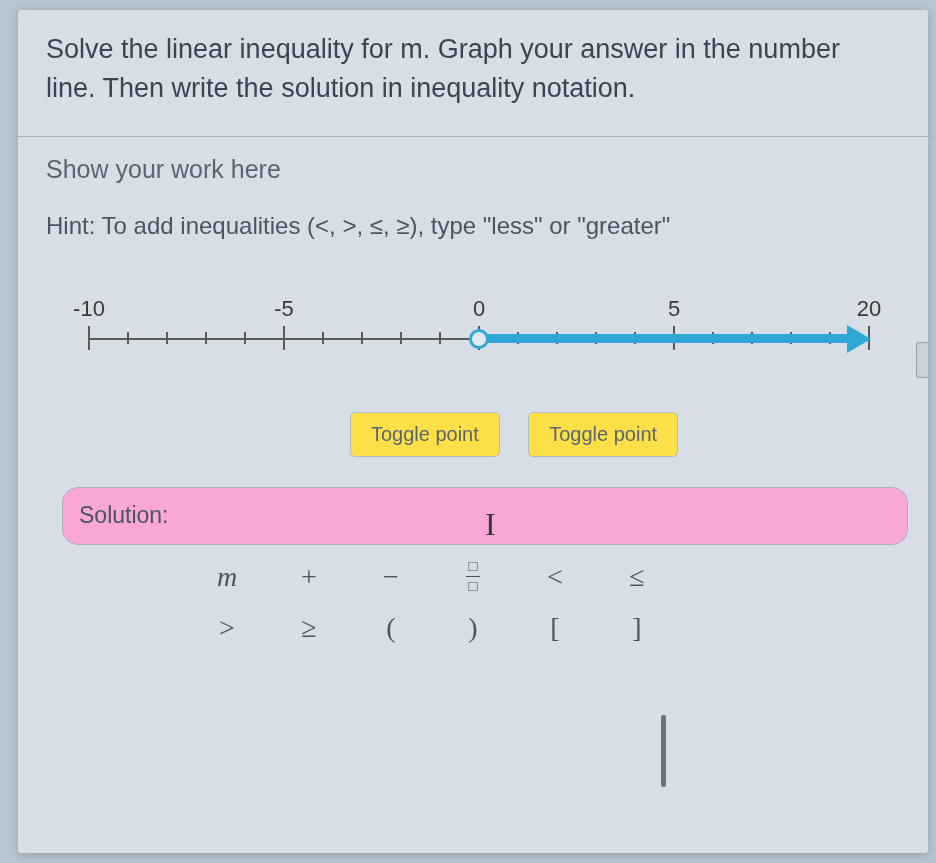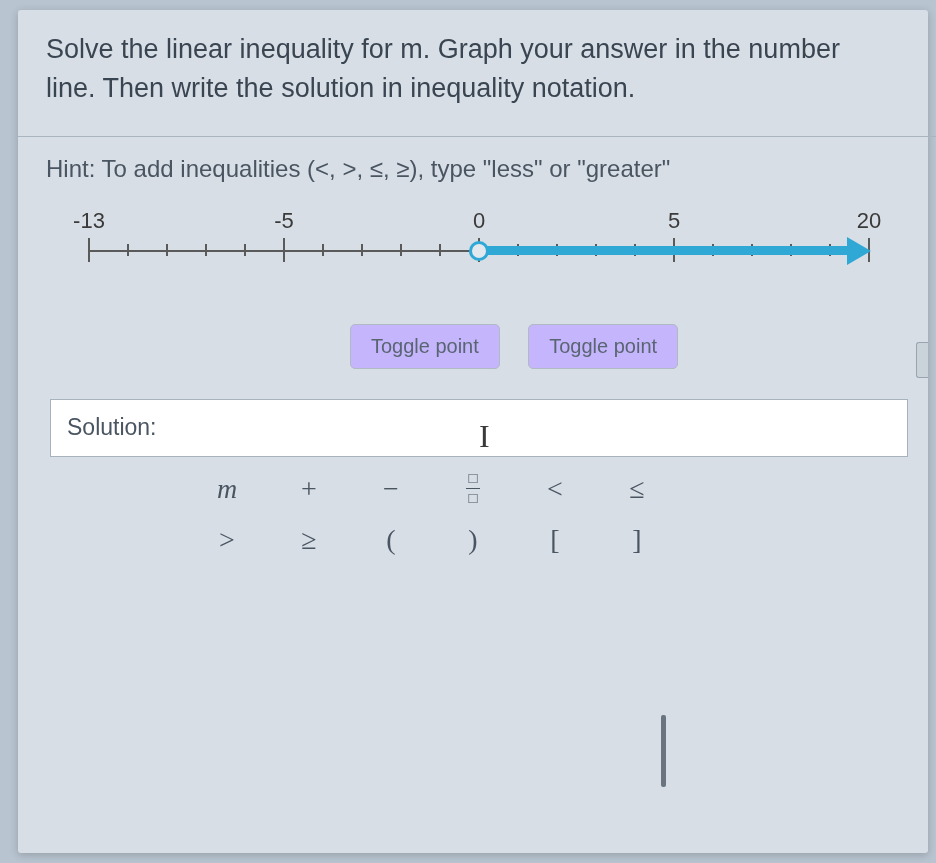--- a/index.html
+++ b/index.html
@@ -41,21 +41,21 @@
     margin: 0 -28px 18px -28px;
   }
   .show-work {
     font-size: 25px;
     color: #5a6572;
     margin-bottom: 28px;
   }
   .hint {
     font-size: 24px;
     color: #4a5562;
-    margin-bottom: 25px;
+    margin-bottom: 56px;
   }
   .numberline-wrap {
     margin: 0 auto 46px;
     position: relative;
     width: 780px;
     height: 70px;
   }
   .nl-label {
     position: absolute;
     top: 0;
@@ -101,36 +101,36 @@
     background: #e2e8ee;
     border: 3px solid #2fa8d6;
     transform: translateX(-50%);
   }
   .toggle-row {
     text-align: center;
     margin: 0 0 30px 70px;
   }
   .toggle-btn {
     display: inline-block;
-    background: #c4b5fd;
+    background: #fde047;
     border: 1.5px solid #b0bac4;
     border-radius: 5px;
     padding: 10px 20px;
     font-size: 20px;
     color: #5a6572;
     margin: 0 12px;
     cursor: pointer;
   }
   .solution-box {
     border: 1.5px solid #a8b2be;
-    border-radius: 0;
+    border-radius: 16px;
     padding: 14px 16px;
-    margin: 0 4px 4px 4px;
+    margin: 0 4px 4px 16px;
     min-height: 58px;
-    background: #ffffff;
+    background: #f9a8d4;
     position: relative;
   }
   .solution-label {
     font-size: 23px;
     color: #4a5562;
     display: inline-block;
   }
   .caret-mark {
     position: absolute;
     left: 50%;
@@ -191,26 +191,27 @@
 </style>
 </head>
 <body>
 
 <div class="page">
   <div class="instruction">Solve the linear inequality for m. Graph your answer in the number line. Then write the solution in inequality notation.</div>
 
 
   <hr class="divider">
 
+  <div class="show-work">Show your work here</div>
   <div class="side-icon"></div>
 
   <div class="hint">Hint: To add inequalities (&lt;, &gt;, ≤, ≥), type "less" or "greater"</div>
 
   <div class="numberline-wrap">
-    <span class="nl-label" style="left:0px">-13</span>
+    <span class="nl-label" style="left:0px">-10</span>
     <span class="nl-label" style="left:195px">-5</span>
     <span class="nl-label" style="left:390px">0</span>
     <span class="nl-label" style="left:585px">5</span>
     <span class="nl-label" style="left:780px">20</span>
     <div class="nl-axis"></div>
     <div class="nl-tick major" style="left:-1px"></div>
     <div class="nl-tick minor" style="left:38px"></div>
     <div class="nl-tick minor" style="left:77px"></div>
     <div class="nl-tick minor" style="left:116px"></div>
     <div class="nl-tick minor" style="left:155px"></div>

